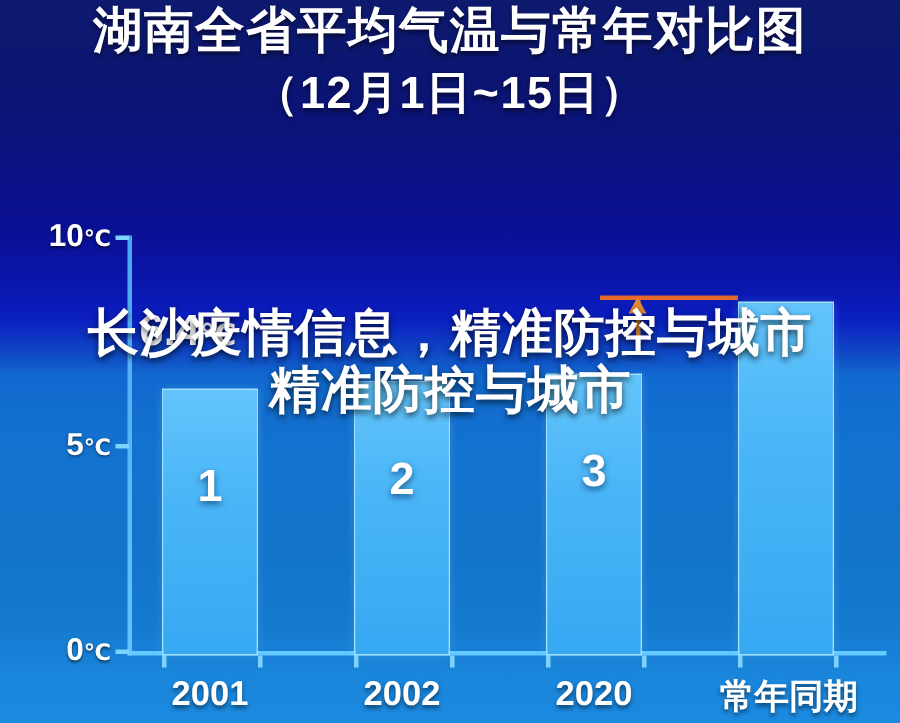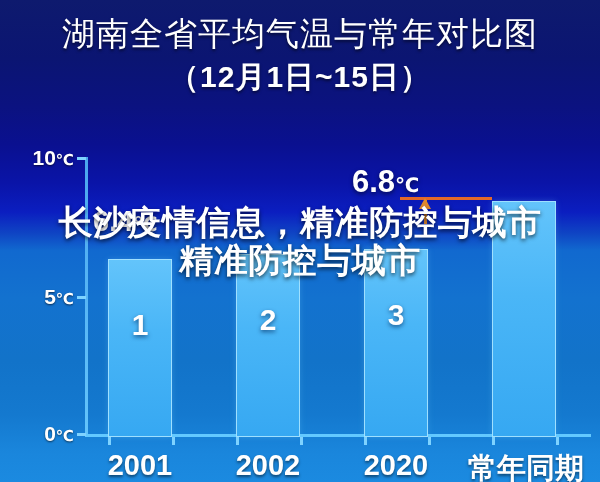--- a/index.html
+++ b/index.html
@@ -26,22 +26,22 @@
         #1a86dc 94%,
         #1b8ae0 100%);
   }
 
   
   .titlewrap{
     position:absolute;left:0;top:0;width:600px;
     text-align:center;z-index:6;
   }
   .maintitle{
-    margin:0;padding-top:14px;
-    font-size:33px;line-height:40px;font-weight:normal;
+    margin:0;
+    font-size:33px;line-height:40px;font-weight:bold;
     color:#ffffff;letter-spacing:1px;
     text-shadow:0 2px 3px rgba(0,0,0,.55);
     white-space:nowrap;
   }
   .subtitle{
     margin:0;padding-top:9px;
     font-size:30px;line-height:28px;font-weight:bold;
     color:#ffffff;letter-spacing:1px;
     text-shadow:0 2px 3px rgba(0,0,0,.5);
     white-space:nowrap;
@@ -92,21 +92,21 @@
   .vallabel{
     position:absolute;
     font-size:29px;font-weight:bold;color:#ffffff;
     text-shadow:0 2px 4px rgba(0,0,0,.55);
     white-space:nowrap;
   }
   .vallabel .deg{font-size:20px;}
 
   .xcat{
     position:absolute;top:433px;
-    font-size:29px;font-weight:bold;color:#ffffff;
+    font-size:23px;font-weight:bold;color:#ffffff;
     text-shadow:0 2px 3px rgba(0,0,0,.5);
     text-align:center;white-space:nowrap;
   }
 
   
   .refline{
     position:absolute;height:3px;background:#e2692a;
   }
   .refarrow{
     position:absolute;width:0;height:0;
@@ -171,23 +171,20 @@
       <div class="rank" style="top:48px;">2</div>
     </div>
     <div class="bar" style="left:364px;width:64px;height:188px;">
       <div class="rank" style="top:48px;">3</div>
     </div>
     <div class="bar" style="left:492px;width:64px;height:236px;"></div>
 
     <div class="vallabel" style="left:93px;top:189px;">
       <span>6.4</span><span class="deg">℃</span>
     </div>
-    <div class="vallabel" style="left:352px;top:148px;font-size:31px;">
-      <span>6.8</span><span class="deg">℃</span>
-    </div>
 
     <div class="refline" style="left:400px;top:181px;width:92px;"></div>
     <div class="refstem" style="left:424px;top:184px;height:24px;"></div>
     <div class="refarrow" style="left:419px;top:182px;"></div>
 
     <div class="xcat" style="left:78px;width:124px;">2001</div>
     <div class="xcat" style="left:206px;width:124px;">2002</div>
     <div class="xcat" style="left:334px;width:124px;">2020</div>
     <div class="xcat" style="left:452px;width:148px;">常年同期</div>
   </div>

